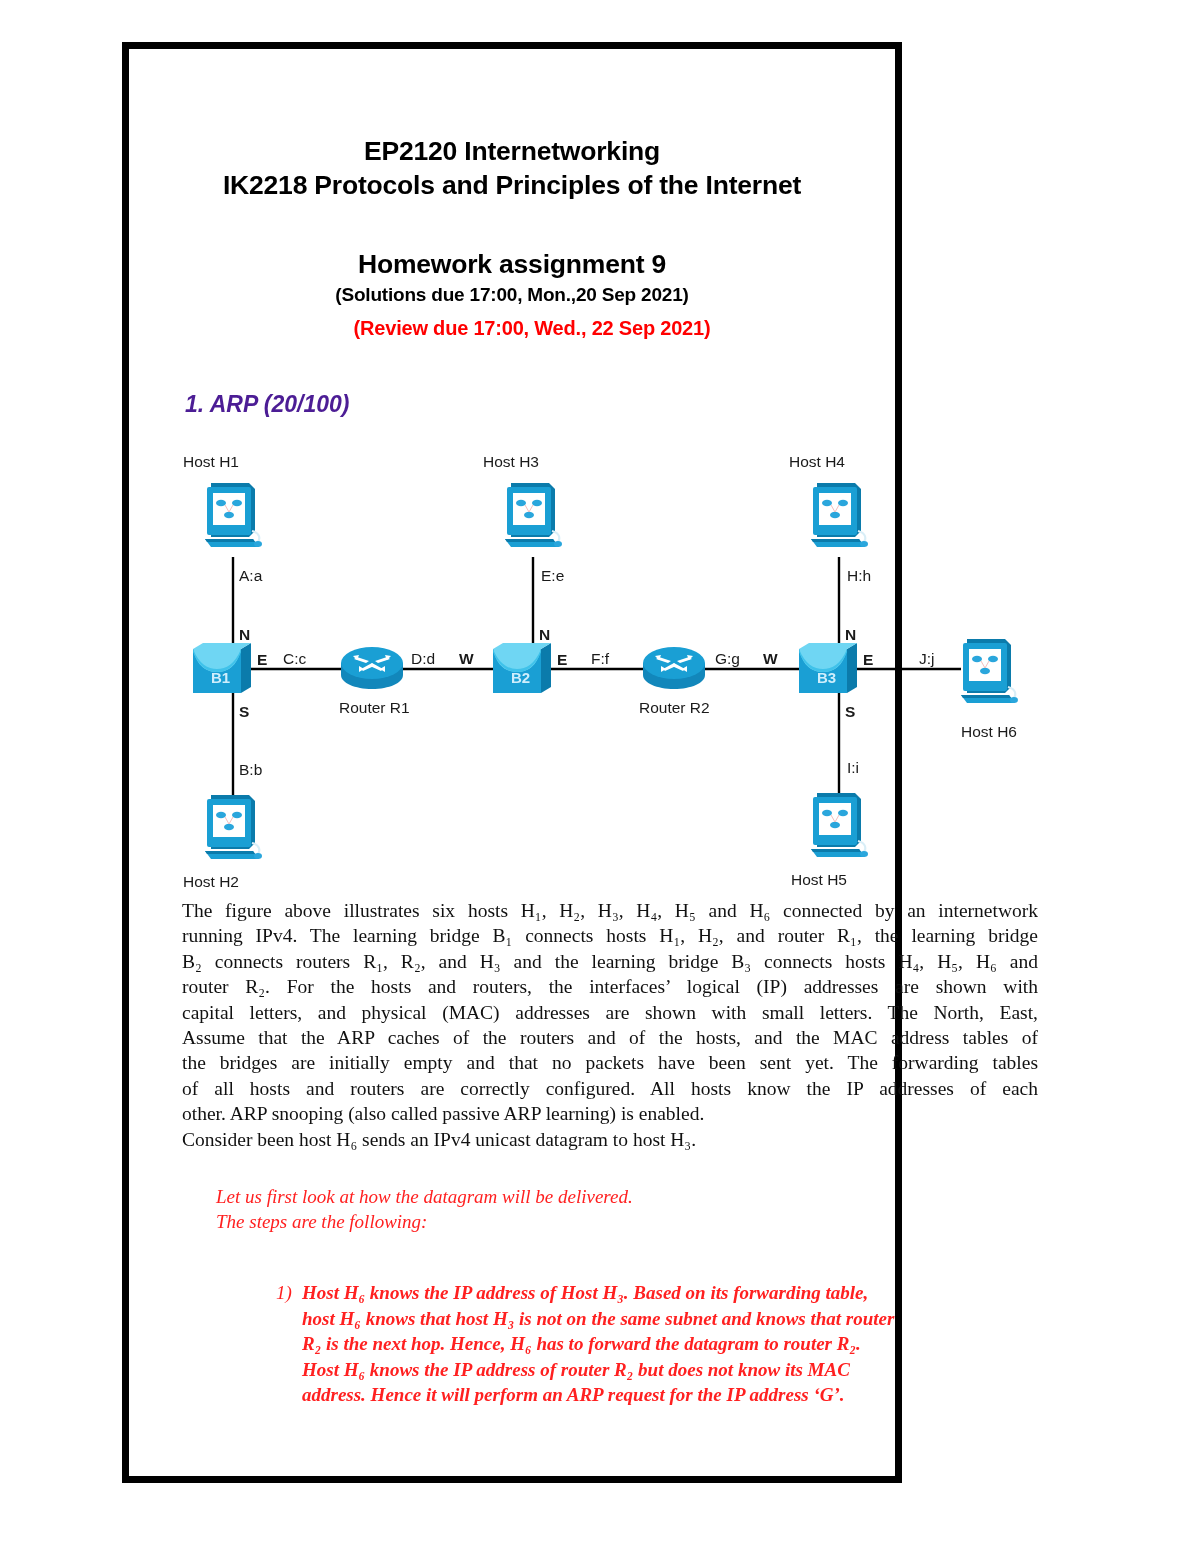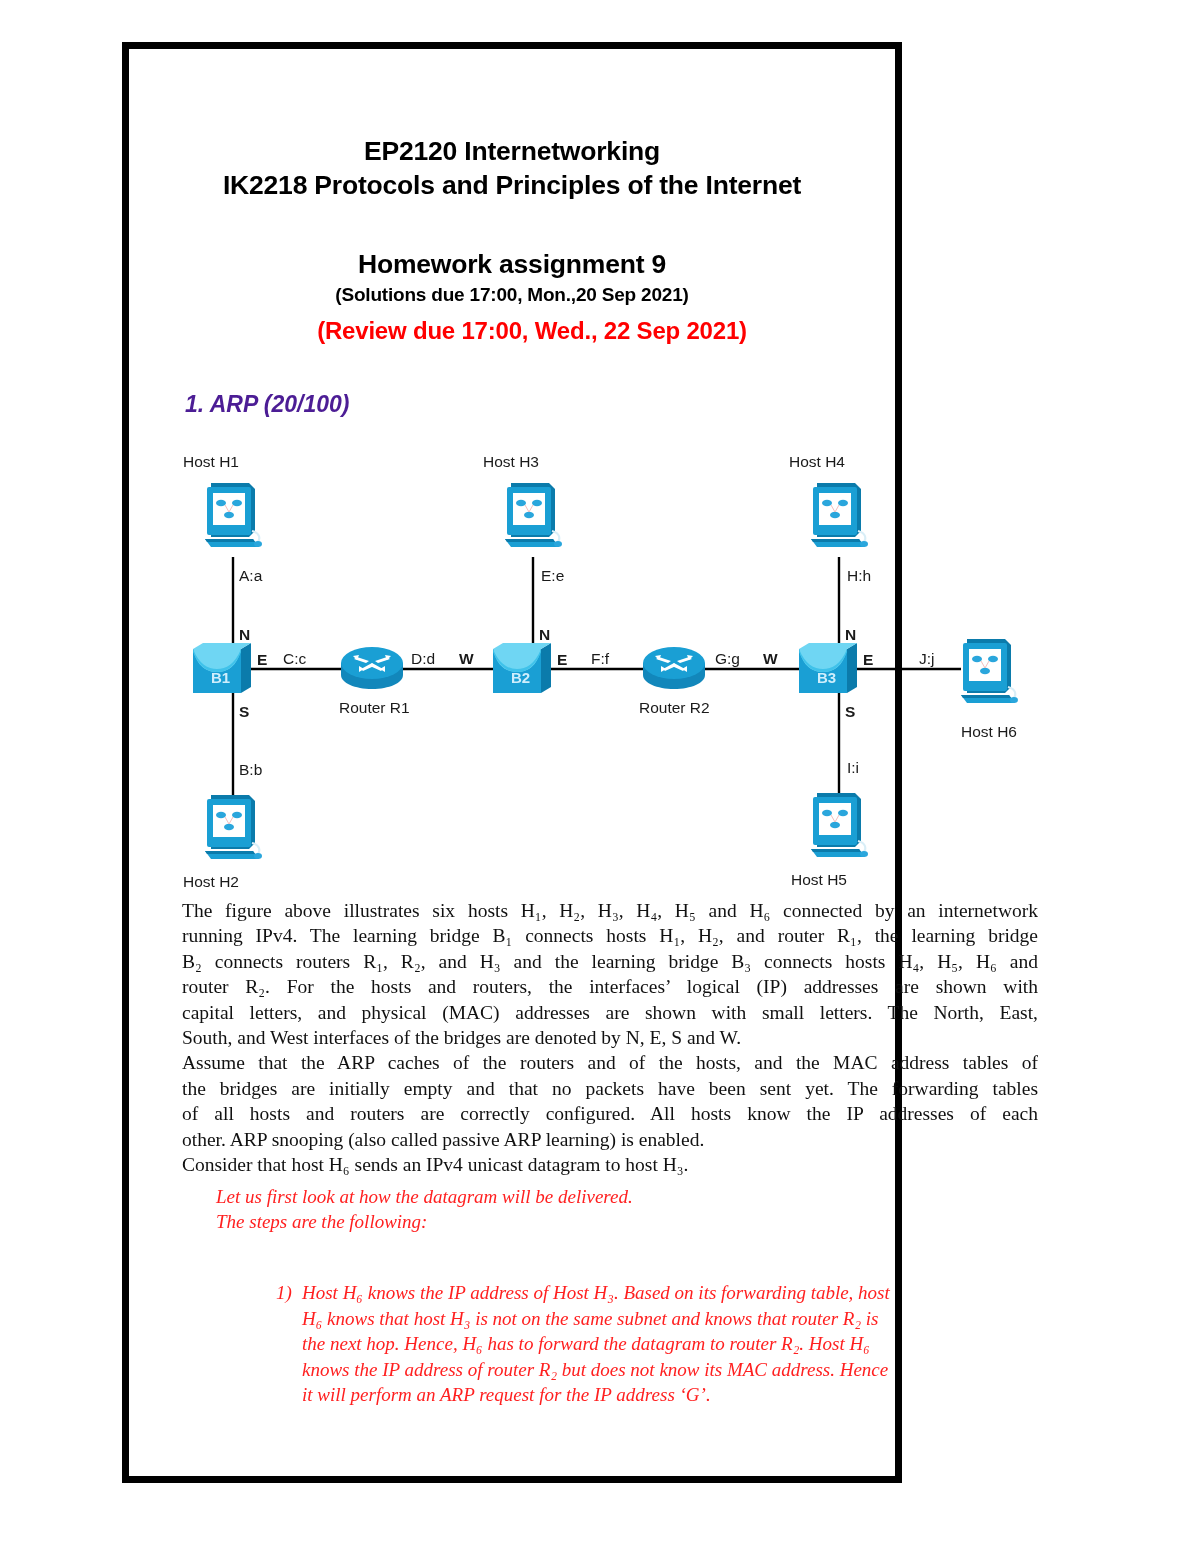--- a/index.html
+++ b/index.html
@@ -64,21 +64,21 @@
   #title-line4 {
     position: absolute;
     left: 0; right: 0;
     top: 235px;
     font-size: 19px;
   }
   #title-line5 {
     position: absolute;
     left: 0; right: 0;
     top: 268px;
-    font-size: 24px;
+    font-size: 20px;
     color: #ff0000;
     padding-left: 40px;
   }
 
   
   #section-heading {
     position: absolute;
     left: 56px;
     top: 342px;
     font-family: "Liberation Sans", sans-serif;
@@ -166,20 +166,21 @@
   #answer-step1 .step-row {
     display: flex;
     align-items: flex-start;
   }
   #answer-step1 .step-num {
     flex: 0 0 auto;
     width: 26px;
   }
   #answer-step1 .step-body {
     flex: 1 1 auto;
+    font-weight: bold;
   }
 </style>
 </head>
 <body>
 
 <div id="page-frame">
   <div id="page-inner">
 
     <div class="doc-title" id="title-line1">EP2120 Internetworking</div>
     <div class="doc-title" id="title-line2">IK2218 Protocols and Principles of the Internet</div>
@@ -337,26 +338,25 @@
         <text class="dg-label" x="620" y="440">Host H5</text>
       </svg>
     </div>
 
     <div class="body-text" id="para-main">
       <p class="justify">The figure above illustrates six hosts H₁, H₂, H₃, H₄, H₅ and H₆ connected by an internetwork</p>
       <p class="justify">running IPv4. The learning bridge B₁ connects hosts H₁, H₂, and router R₁, the learning bridge</p>
       <p class="justify">B₂ connects routers R₁, R₂, and H₃ and the learning bridge B₃ connects hosts H₄, H₅, H₆ and</p>
       <p class="justify">router R₂. For the hosts and routers, the interfaces’ logical (IP) addresses are shown with</p>
       <p class="justify">capital letters, and physical (MAC) addresses are shown with small letters. The North, East,</p>
-      <p class="lastline">South, and West interfaces of the bridges are denoted by N, E, S and W.</p>
       <p class="justify">Assume that the ARP caches of the routers and of the hosts, and the MAC address tables of</p>
       <p class="justify">the bridges are initially empty and that no packets have been sent yet. The forwarding tables</p>
       <p class="justify">of all hosts and routers are correctly configured. All hosts know the IP addresses of each</p>
       <p class="lastline">other. ARP snooping (also called passive ARP learning) is enabled.</p>
-      <p class="lastline">Consider that host H₆ sends an IPv4 unicast datagram to host H₃.</p>
+      <p class="lastline">Consider been host H₆ sends an IPv4 unicast datagram to host H₃.</p>
     </div>
 
     <div class="red-italic" id="answer-intro">
       <p>Let us first look at how the datagram will be delivered.</p>
       <p>The steps are the following:</p>
     </div>
 
     <div class="red-italic" id="answer-step1">
       <div class="step-row">
         <div class="step-num">1)</div>

